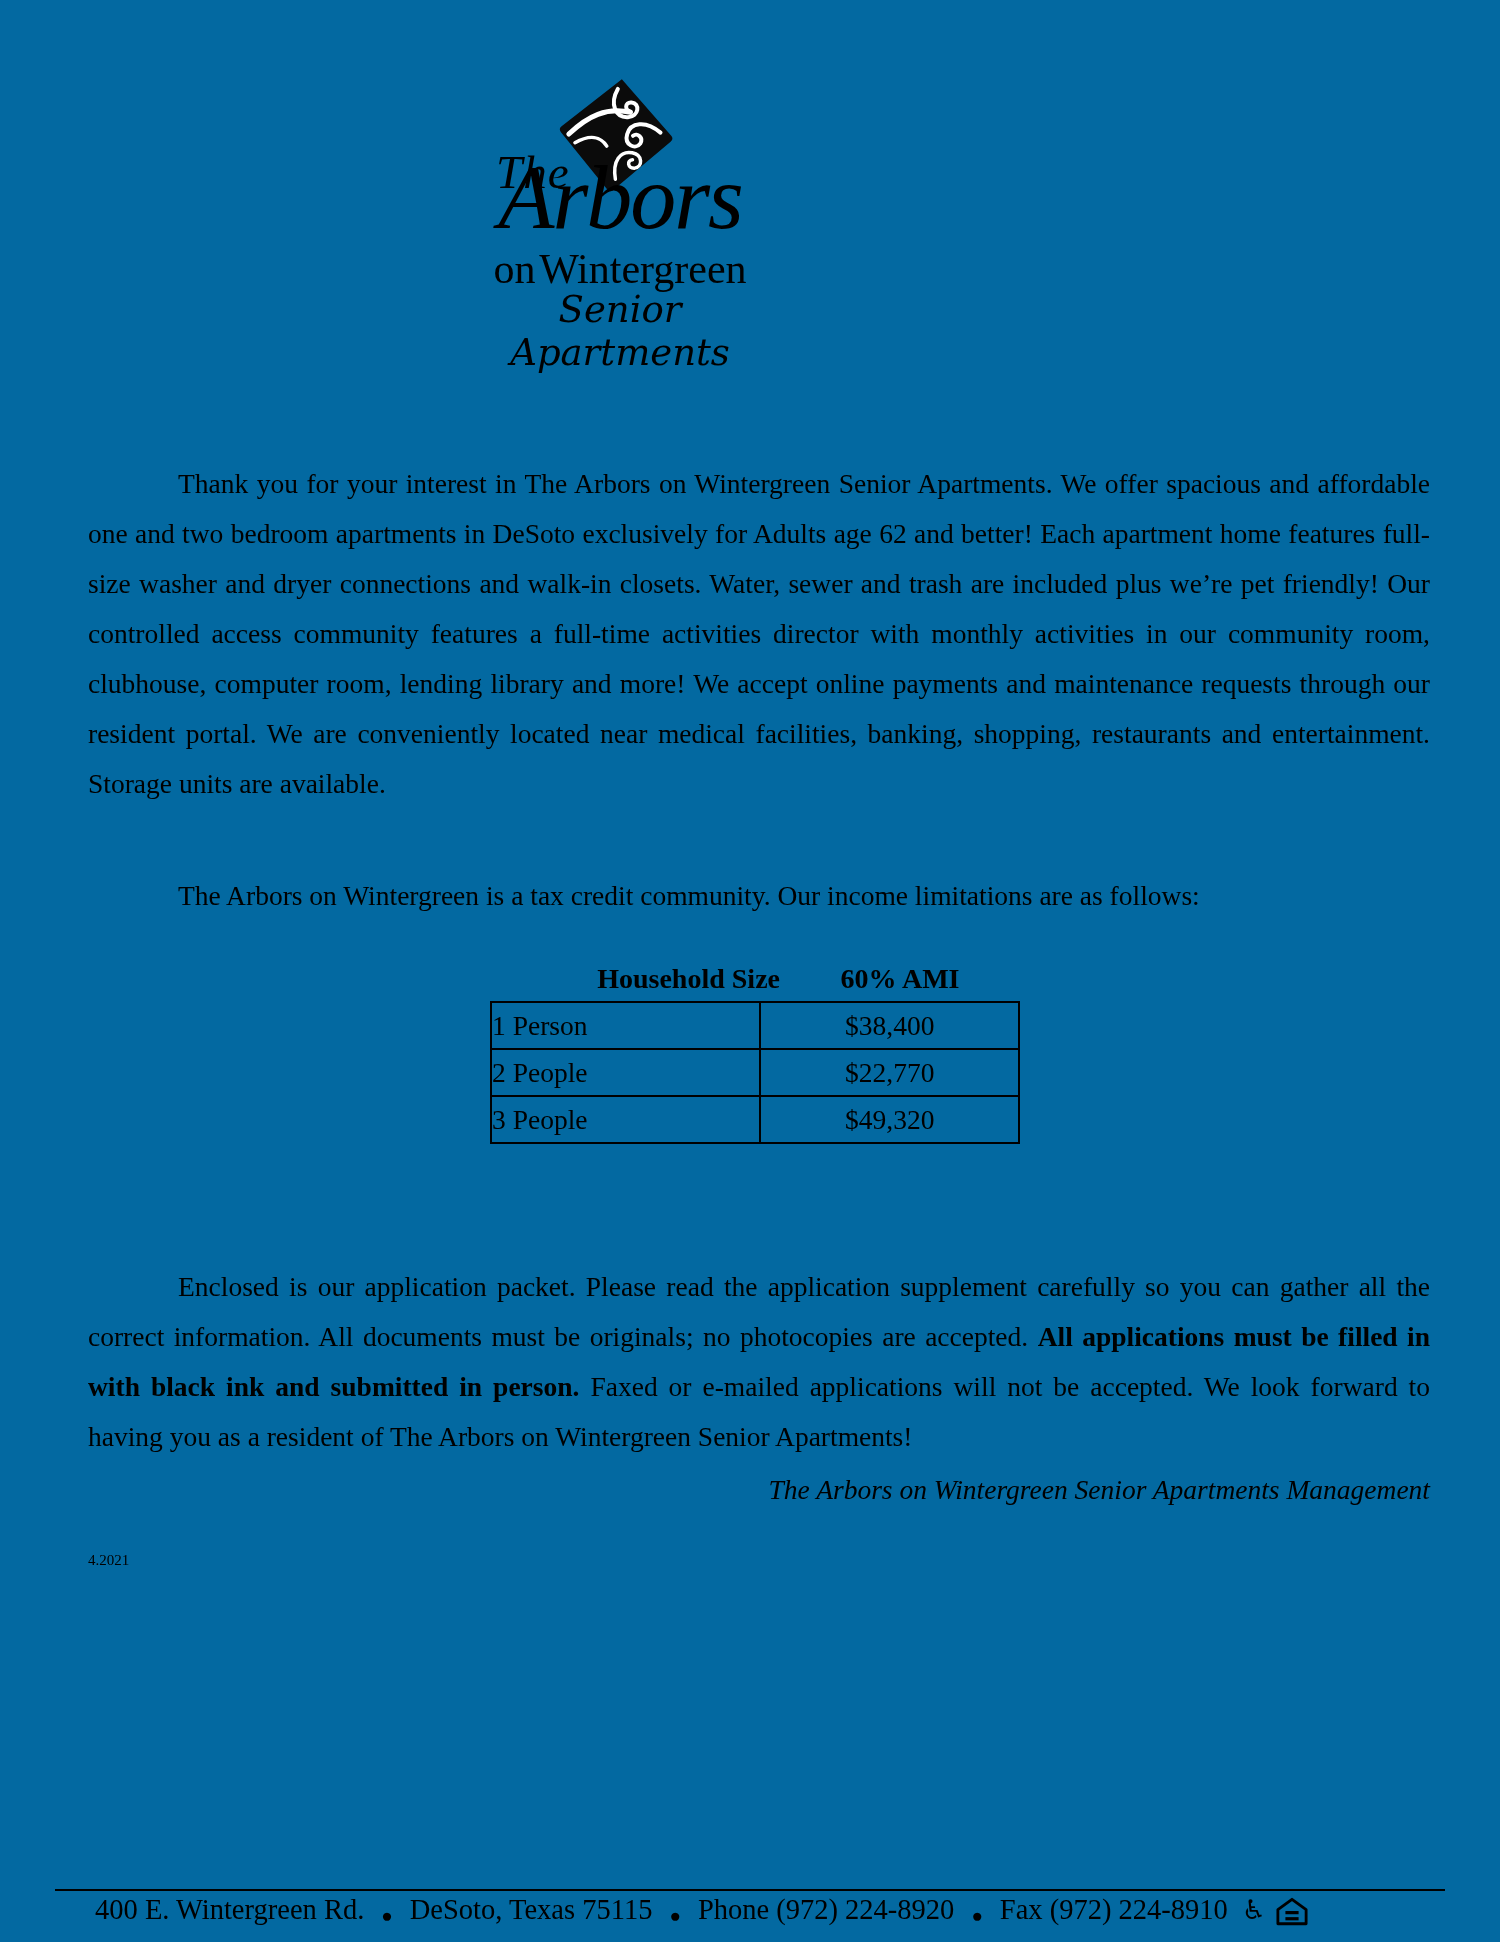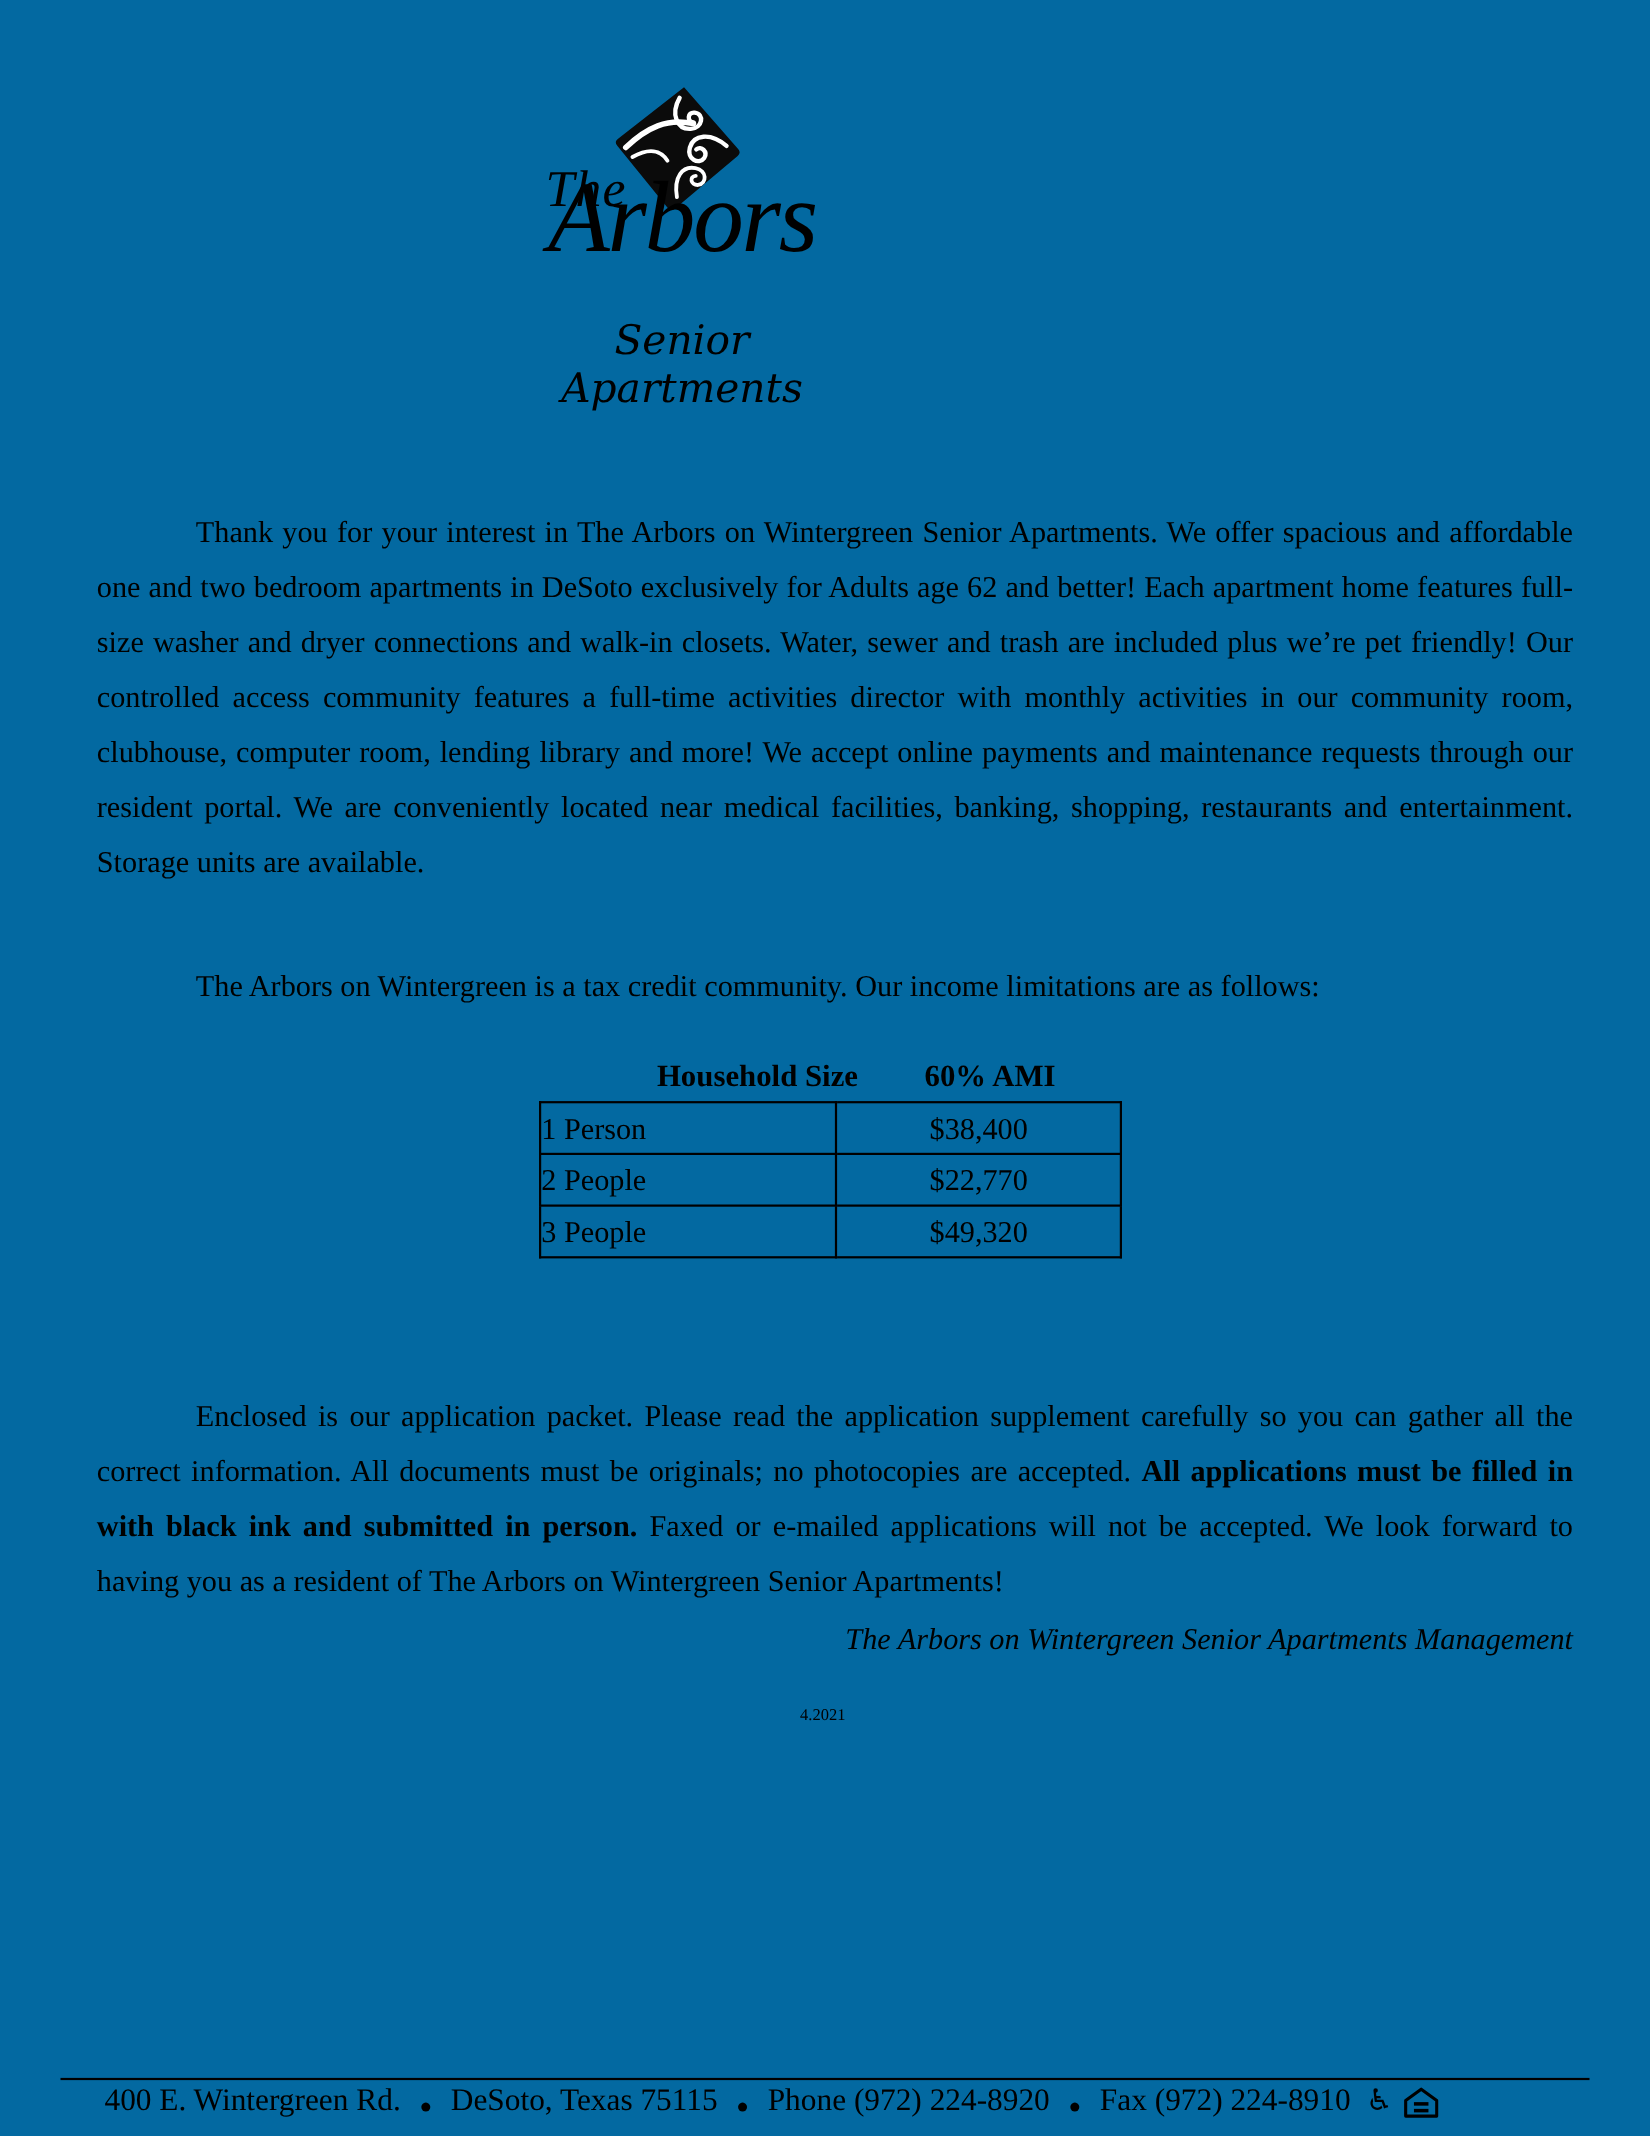--- a/index.html
+++ b/index.html
@@ -54,21 +54,21 @@
   table.income td {
     border: 2px solid #000; height: 47px; font-size: 27.5px; padding: 0;
   }
   td.size-cell { width: 250px; padding-left: 14px; }
   td.ami-cell  { width: 240px; text-align: center; border-radius: 10px; }
 
   
   .signature {
     margin-top: 6px; text-align: right; font-style: italic; font-size: 27.5px; line-height: 44px;
   }
-  .version { margin-top: 40px; text-align: center; font-size: 15px; padding-right: 22px; }
+  .version { margin-top: 40px; text-align: left; font-size: 15px; padding-right: 22px; }
 
   
   .footer {
     position: absolute; left: 55px; right: 55px; bottom: 16px;
     border-top: 2px solid #000;
     padding: 3px 0 0 40px;
     font-size: 28.5px;
     display: flex; align-items: center; white-space: nowrap;
   }
   .bullet { font-size: 19px; padding: 0 17px; position: relative; top: 5px; line-height: 1; }
@@ -88,20 +88,21 @@
           <path d="M13 64 C30 44, 48 33, 72 36" stroke-width="5"></path>
           <path d="M20 72 C34 62, 45 63, 52 72" stroke-width="3.5"></path>
           <path d="M57 14 C50 30, 58 43, 70 41 C81 39, 81 26, 72 26 C65 26, 66 35, 72 35" stroke-width="4"></path>
           <path d="M104 53 C88 42, 73 46, 71 58 C69 69, 81 73, 85 66 C88 60, 81 55, 77 59" stroke-width="4"></path>
           <path d="M64 104 C59 86, 66 75, 78 76 C89 77, 90 89, 82 91 C75 92, 73 84, 79 83" stroke-width="3.5"></path>
         </g>
       </g>
     </svg>
     <div class="logo-the">The</div>
     <div class="logo-arbors">Arbors</div>
+    <div class="logo-onw">on Wintergreen</div>
     <div class="logo-senior">Senior Apartments</div>
   </div>
 
   <div class="content">
 
     <p class="body-text p1">Thank you for your interest in The Arbors on Wintergreen Senior Apartments.  We offer spacious and affordable one and two bedroom apartments in DeSoto exclusively for Adults age 62 and better!  Each apartment home features full-size washer and dryer connections and walk-in closets.  Water, sewer and trash are included plus we’re pet friendly!  Our controlled access community features a full-time activities director with monthly activities in our community room, clubhouse, computer room, lending library and more!  We accept online payments and maintenance requests through our resident portal.  We are conveniently located near medical facilities, banking, shopping, restaurants and entertainment. Storage units are available.</p>
 
     <p class="body-text p2">The Arbors on Wintergreen is a tax credit community. Our income limitations are as follows:</p>
 
     <div class="table-wrap">

